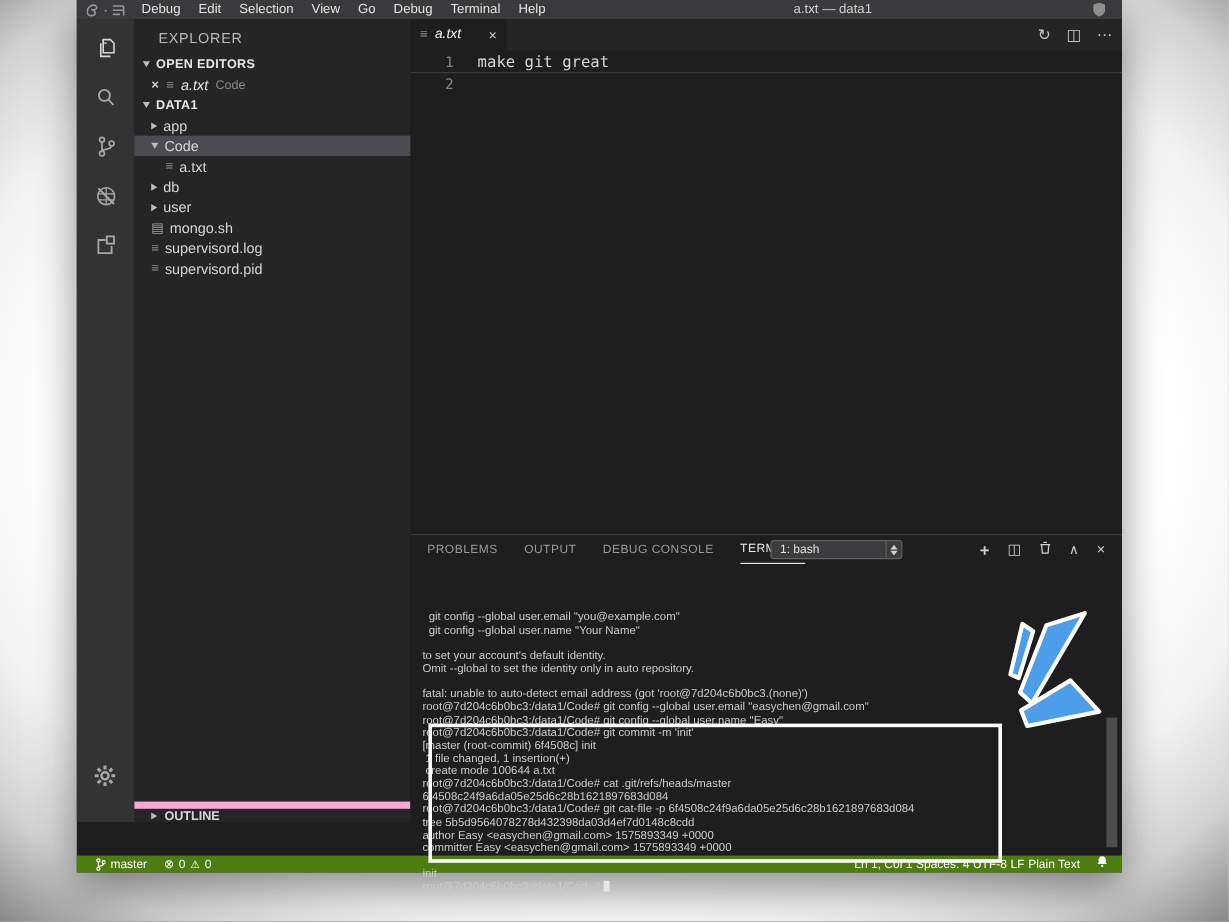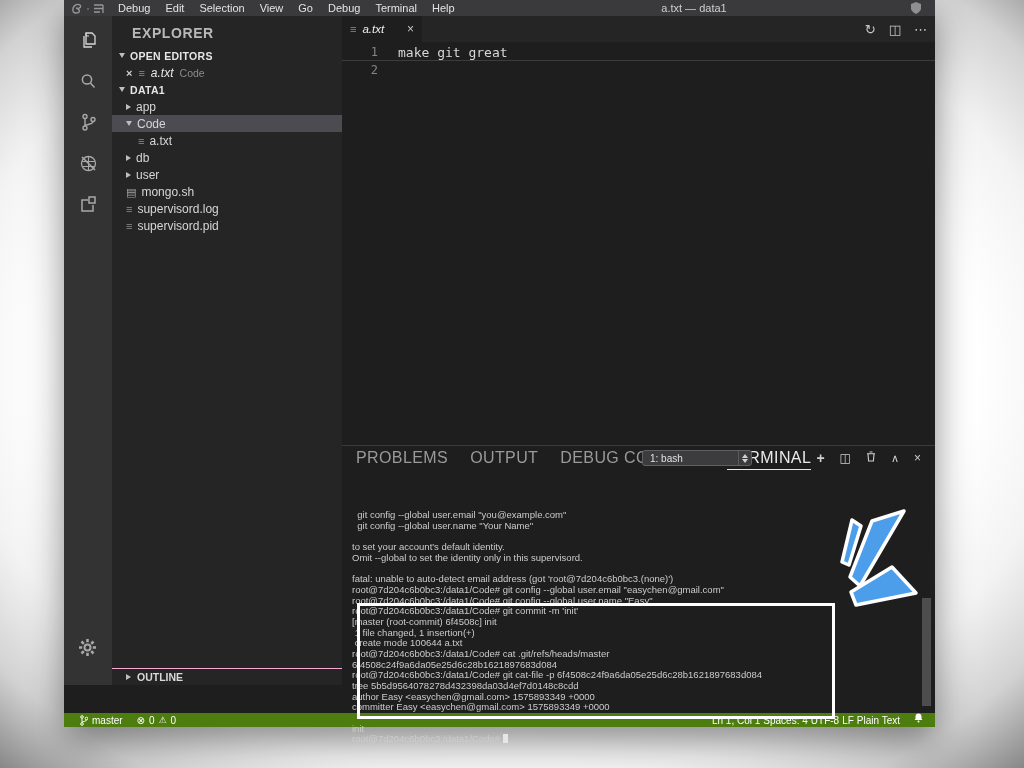--- a/index.html
+++ b/index.html
@@ -24,58 +24,58 @@
   
   .wbody { flex:1; display:flex; min-height:0; }
 
   .activitybar { width:48px; background:#333333; display:flex; flex-direction:column; align-items:center;
     padding-top:12px; gap:17px; position:relative; }
   .ab-icon { width:24px; height:24px; display:flex; align-items:center; justify-content:center; opacity:.85; }
   .ab-icon.active { opacity:1; }
   .ab-gear { position:absolute; bottom:22px; left:12px; }
 
   .sidebar { width:230px; background:#252526; color:#cccccc; font-size:12px; position:relative; }
-  .sb-title { padding:9px 0 6px 20px; font-size:14px; letter-spacing:.6px; color:#b8b8b8;font-weight:bold; }
+  .sb-title { padding:9px 0 6px 20px; font-size:12px; letter-spacing:.6px; color:#b8b8b8; }
   .sb-header { height:17px; display:flex; align-items:center; gap:5px; padding-left:7px;
     font-size:10.5px; font-weight:bold; color:#e6e6e6; letter-spacing:.3px; }
   .row { height:17px; display:flex; align-items:center; gap:5px; padding-left:14px; font-size:12px; }
   .row.sel { background:#4b4b51; }
   .row .lbl { color:#d6d6d6; }
   .row.nested { padding-left:26px; }
   .tri-r { width:0; height:0; border-left:5px solid #bdbdbd; border-top:3.5px solid transparent; border-bottom:3.5px solid transparent; }
   .tri-d { width:0; height:0; border-top:5px solid #bdbdbd; border-left:3.5px solid transparent; border-right:3.5px solid transparent; }
   .fico { color:#8f8f8f; font-size:11px; line-height:10px; }
   .fico.script { color:#9da0a6; }
   .oe-row { height:17px; display:flex; align-items:center; gap:6px; padding-left:14px; }
   .oe-close { color:#d0d0d0; font-size:11px; font-weight:bold; }
   .oe-name { font-style:italic; color:#e8e8e8; }
   .oe-desc { color:#8a8a8a; font-size:10.5px; }
   .outline { position:absolute; bottom:0; left:0; right:0; height:17px; display:flex; align-items:center; gap:6px;
-    padding-left:14px; font-size:10.5px; font-weight:bold; color:#d9d9d9; border-top:1px solid #f9a8d4; background:#252526; }
+    padding-left:14px; font-size:10.5px; font-weight:bold; color:#d9d9d9; border-top:6px solid #f9a8d4; background:#252526; }
 
   .main { flex:1; display:flex; flex-direction:column; min-width:0; }
 
   
   .tabbar { height:26px; background:#252526; display:flex; align-items:stretch; position:relative; flex:0 0 26px; }
   .tab { width:80px; background:#1e1e1e; display:flex; align-items:center; gap:6px; padding:0 8px; }
   .tab-name { font-style:italic; font-size:11.5px; color:#efefef; }
   .tab-close { margin-left:auto; color:#c7c7c7; font-size:12px; }
   .tab-actions { position:absolute; right:8px; top:0; height:26px; display:flex; align-items:center; gap:13px; color:#c5c5c5; font-size:13px; }
 
   .editor { height:403px; background:#1e1e1e; font-family:"DejaVu Sans Mono","Liberation Mono",monospace;
     padding-top:2px; flex:0 0 403px; }
   .code-line { height:17px; display:flex; align-items:center; }
   .ln { width:36px; text-align:right; color:#858585; font-size:12px; flex:0 0 36px; }
   .code { padding-left:20px; color:#d7d7d7; font-size:13px; white-space:pre; }
   .code-line.current { border-bottom:1px solid #3c3c3c; }
 
   
   .panel { flex:1; background:#1e1e1e; position:relative; border-top:1px solid #3a3a3a; }
   .panel-header { height:24px; display:flex; align-items:center; gap:22px; padding-left:14px; position:relative; }
-  .ptab { font-size:16px; letter-spacing:.4px; color:#9a9a9a; height:24px; display:flex; align-items:center; }
+  .ptab { font-size:10px; letter-spacing:.4px; color:#9a9a9a; height:24px; display:flex; align-items:center; }
   .ptab.active { color:#eaeaea; border-bottom:1px solid #e7e7e7; }
   .shell-select { position:absolute; left:300px; top:4px; width:110px; height:16px; background:#3c3c3e;
     border:1px solid #606060; border-radius:3px; display:flex; align-items:center; color:#e0e0e0; font-size:10px; padding-left:7px; }
   .stepper { margin-left:auto; width:13px; height:100%; display:flex; flex-direction:column; align-items:center; justify-content:center; gap:1px; border-left:1px solid #5a5a5a; }
   .stepper .up { width:0;height:0;border-bottom:4px solid #cfcfcf;border-left:3px solid transparent;border-right:3px solid transparent; }
   .stepper .dn { width:0;height:0;border-top:4px solid #cfcfcf;border-left:3px solid transparent;border-right:3px solid transparent; }
   .panel-actions { position:absolute; right:14px; top:0; height:24px; display:flex; align-items:center; gap:15px; color:#cfcfcf; font-size:12px; }
   .pa-plus { font-size:14px; font-weight:bold; }
   .pa-chev { font-size:11px; }
 
@@ -287,21 +287,21 @@
             </div>
           </div>
 
           <div class="terminal">
             <div>
 
             <div class="tline">  git config --global user.email "you@example.com"</div>
                 <div class="tline">  git config --global user.name "Your Name"</div>
                 <div class="tline"></div>
                 <div class="tline">to set your account's default identity.</div>
-                <div class="tline">Omit --global to set the identity only in this supervisord.</div>
+                <div class="tline">Omit --global to set the identity only in auto repository.</div>
                 <div class="tline"></div>
                 <div class="tline">fatal: unable to auto-detect email address (got 'root@7d204c6b0bc3.(none)')</div>
                 <div class="tline">root@7d204c6b0bc3:/data1/Code# git config --global user.email "easychen@gmail.com"</div>
                 <div class="tline">root@7d204c6b0bc3:/data1/Code# git config --global user.name "Easy"</div>
                 <div class="tline">root@7d204c6b0bc3:/data1/Code# git commit -m 'init'</div>
                 <div class="tline">[master (root-commit) 6f4508c] init</div>
                 <div class="tline"> 1 file changed, 1 insertion(+)</div>
                 <div class="tline"> create mode 100644 a.txt</div>
                 <div class="tline">root@7d204c6b0bc3:/data1/Code# cat .git/refs/heads/master</div>
                 <div class="tline">6f4508c24f9a6da05e25d6c28b1621897683d084</div>

